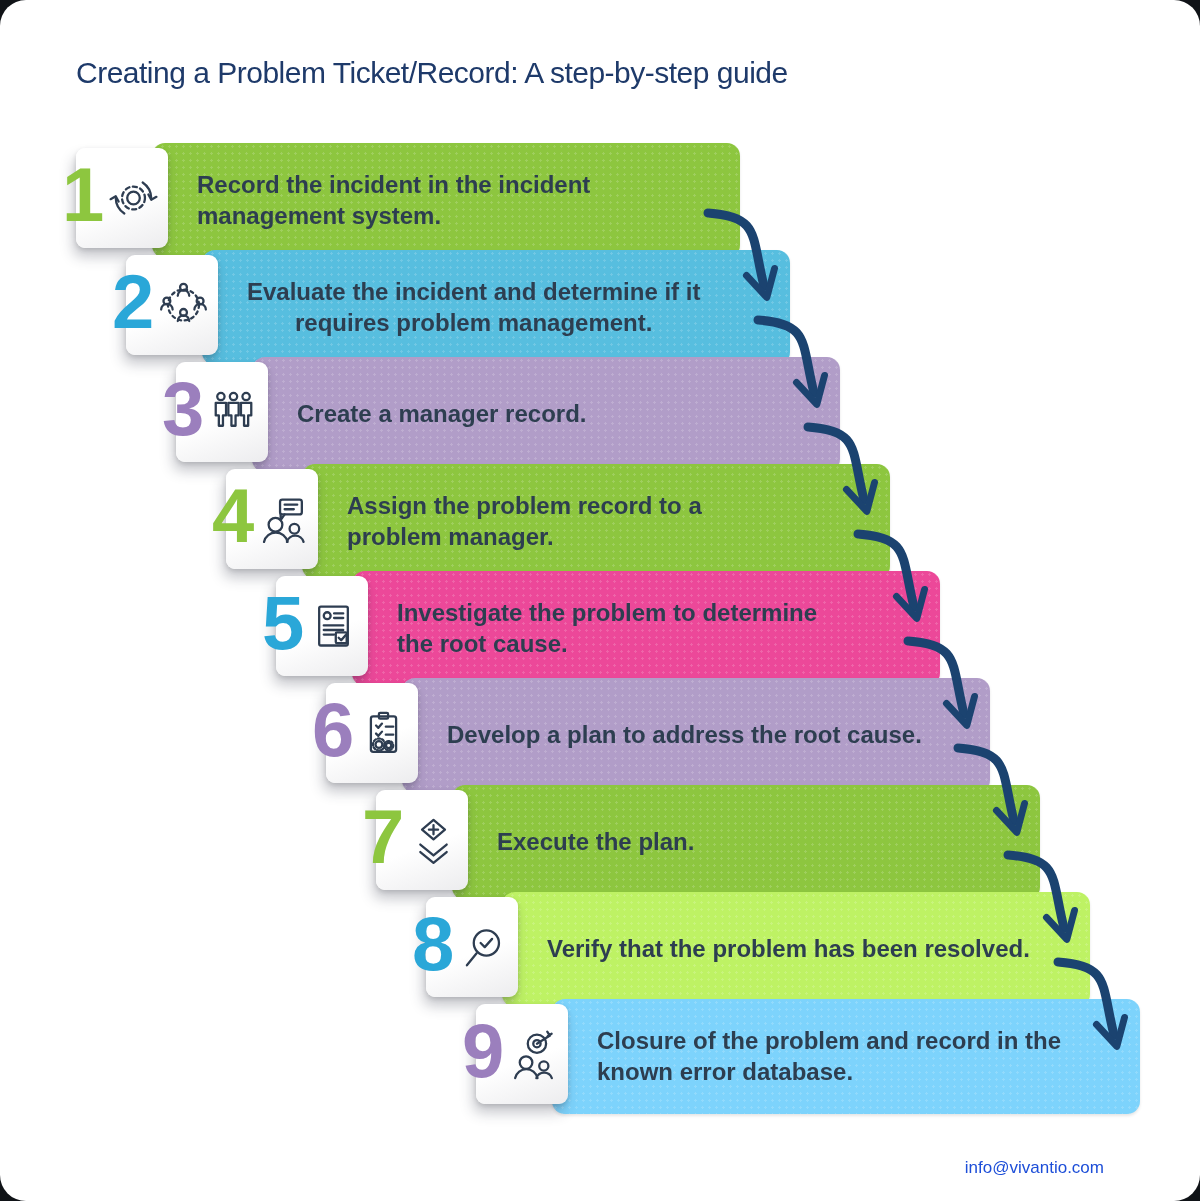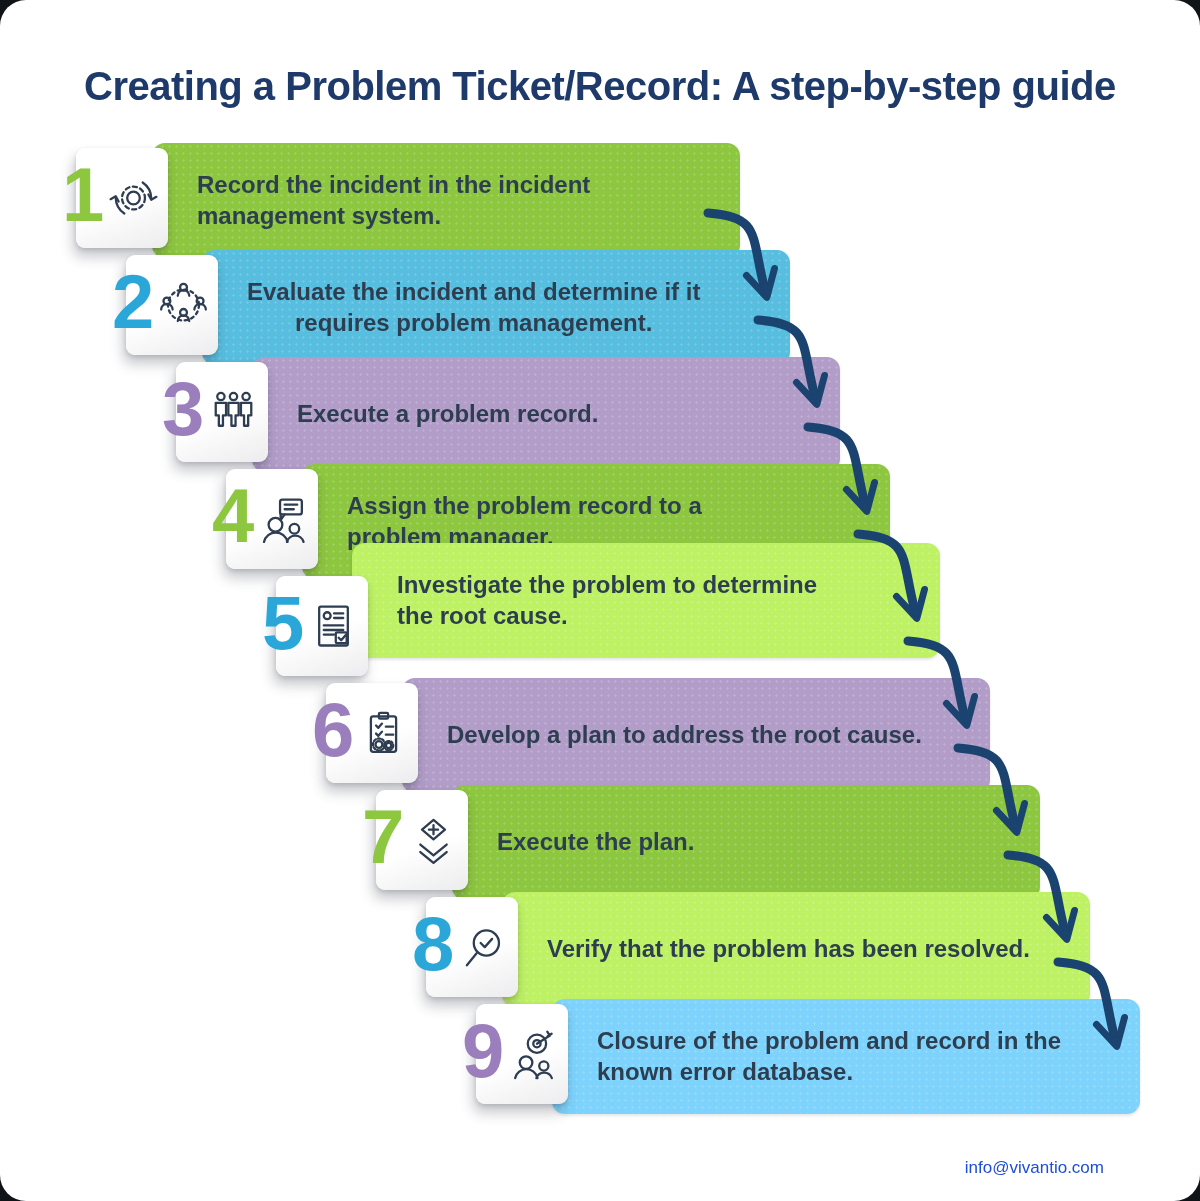--- a/index.html
+++ b/index.html
@@ -10,22 +10,22 @@
     position:relative;
   }
   .canvas{
     position:absolute;inset:0;
     background:#ffffff;
     border-radius:26px;
     overflow:hidden;
   }
   .title{
     position:absolute;left:68px;top:48px;
-    font-size:40px;font-weight:700;letter-spacing:-0.5px;
-    color:#1e3a6a;margin:16px;white-space:nowrap;
+    font-size:30px;font-weight:400;letter-spacing:-0.5px;
+    color:#1e3a6a;margin:8px;white-space:nowrap;
   }
   .step{position:absolute;left:0;top:0;width:100%;height:0;}
   .bar{
     position:absolute;
     height:115px;width:588px;
     border-radius:13px;
     z-index:1;
     box-shadow:0 2px 3px rgba(0,0,0,0.10);
   }
   .bar::after{
@@ -112,21 +112,21 @@
               <circle cx="38.5" cy="20.5" r="3"></circle>
               <path d="M33.5 28a5 5 0 0 1 10 0"></path>
               <circle cx="24" cy="30.5" r="3"></circle>
               <path d="M19 38a5 5 0 0 1 10 0"></path>
             </svg></div>
     </div>
   </div>
 
   <div class="step">
     <div class="bar" style="left: 252px; top: 357px; background: rgb(177, 157, 200);">
-      <div class="bar-text">Execute a problem record.</div>
+      <div class="bar-text">Create a manager record.</div>
     </div>
     <div class="card" style="left: 176px; top: 362px;">
       <div class="num" style="color: rgb(155, 127, 189);">3</div>
       <div class="icon"><svg viewBox="0 0 48 48">
               <circle cx="13" cy="10.5" r="3.2"></circle>
               <path d="M8.5 16h9v11h-2.7v9h-3.6v-9H8.5z"></path>
               <circle cx="24" cy="10.5" r="3.2"></circle>
               <path d="M19.5 16h9v11h-2.7v9h-3.6v-9h-2.7z"></path>
               <circle cx="35" cy="10.5" r="3.2"></circle>
               <path d="M30.5 16h9v11h-2.7v9h-3.6v-9h-2.7z"></path>
@@ -147,21 +147,21 @@
               <path d="M25 11.5h11M25 15.5h8"></path>
               <circle cx="17" cy="29" r="6"></circle>
               <path d="M7 44a10.5 10.5 0 0 1 20.5 0"></path>
               <circle cx="33.5" cy="32.5" r="4.2"></circle>
               <path d="M27 44a7.5 7.5 0 0 1 14.5 0"></path>
             </svg></div>
     </div>
   </div>
 
   <div class="step">
-    <div class="bar" style="left: 352px; top: 543px; background: #bef264;">
+    <div class="bar" style="left: 352px; top: 571px; background: #ec4899;">
       <div class="bar-text">Investigate the problem to determine
 the root cause.</div>
     </div>
     <div class="card" style="left: 276px; top: 576px;">
       <div class="num" style="color: rgb(42, 167, 216);">5</div>
       <div class="icon"><svg viewBox="0 0 48 48">
               <rect x="11.5" y="7" width="25" height="34" rx="1.5"></rect>
               <circle cx="18.5" cy="15" r="3"></circle>
               <path d="M24.5 13h8M24.5 17h8"></path>
               <path d="M15.5 23.5h17M15.5 27.5h17M15.5 31.5h9"></path>

